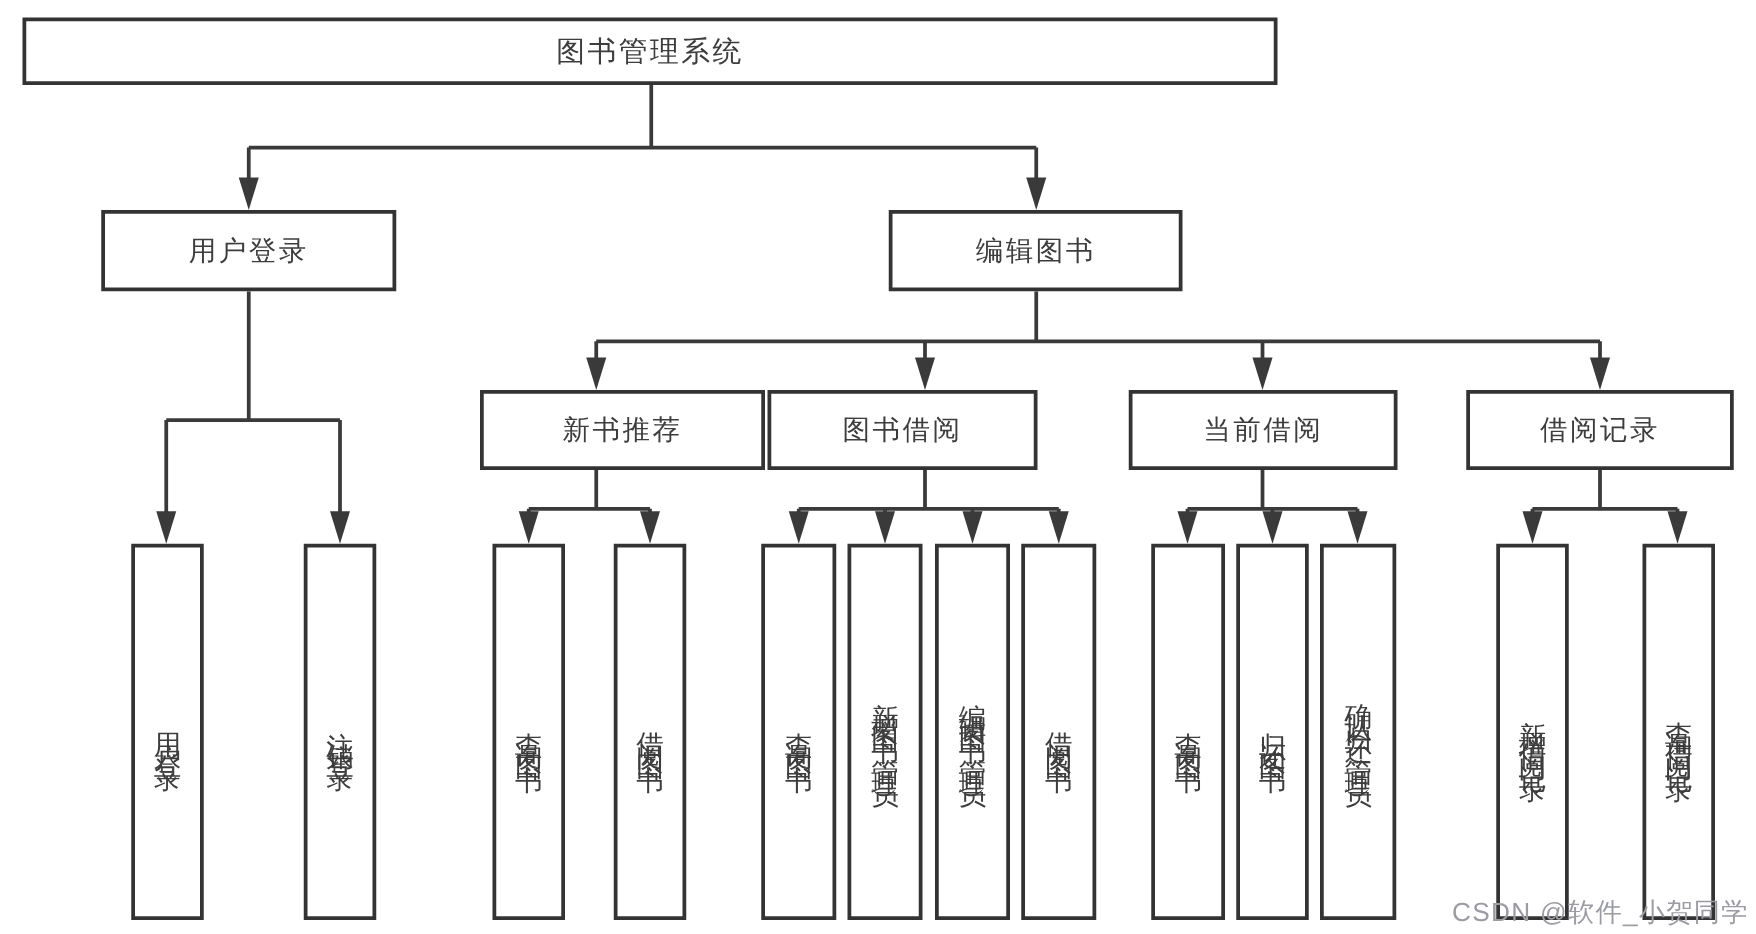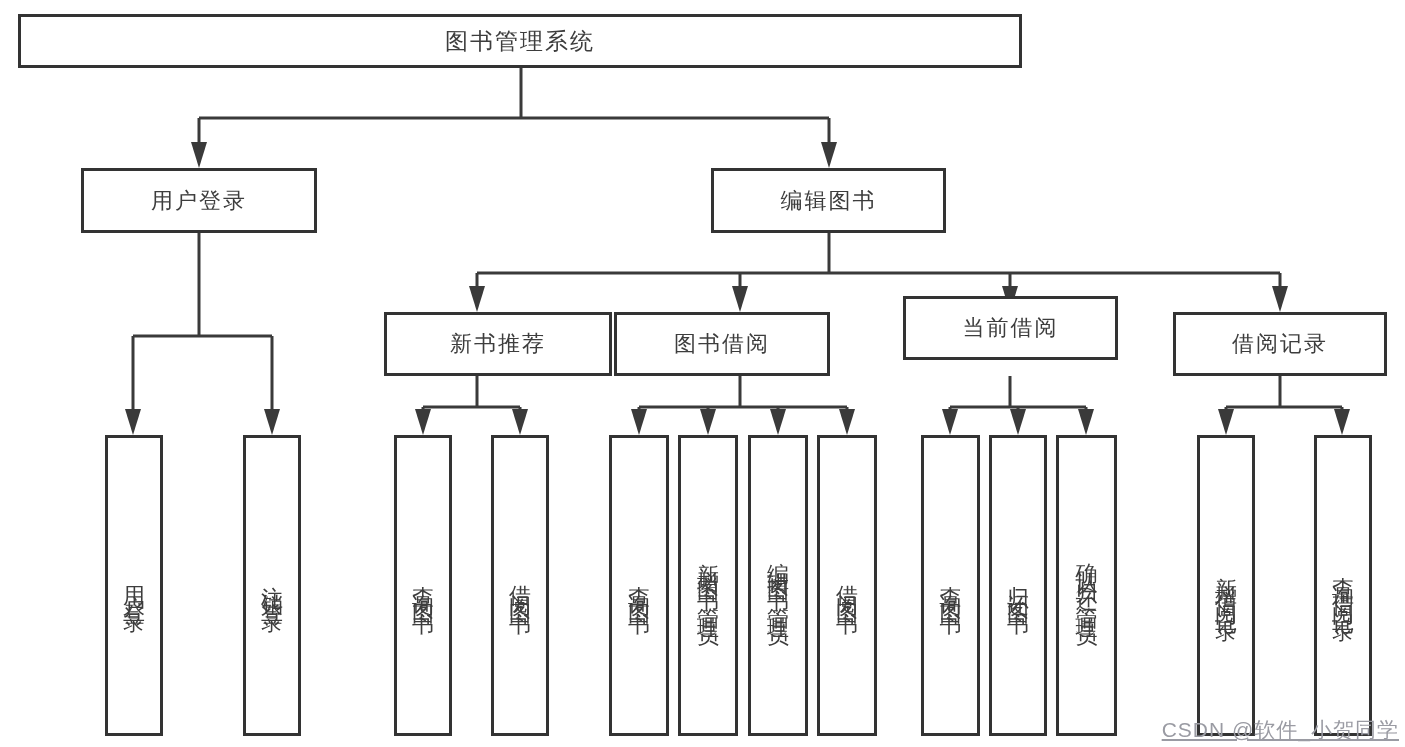--- a/index.html
+++ b/index.html
@@ -42,21 +42,20 @@
   }
   .watermark {
     position: absolute;
     right: 6px;
     bottom: 3px;
     font-size: 21px;
     letter-spacing: 1px;
     color: #9a9ba3;
     z-index: 5;
     white-space: nowrap;
-    text-decoration: underline;
   }
 </style>
 </head>
 <body>
 
 <div class="stage">
 
   <svg class="connectors" width="1405" height="747" viewBox="0 0 1405 747" aria-hidden="true">
     <g stroke="#3a3a3a" stroke-width="3" fill="none">
 
@@ -107,21 +106,21 @@
   <div class="node" style="left:711px; top:168px; width:235px; height:65px;">
     <span class="lbl">编辑图书</span>
   </div>
 
   <div class="node" style="left:384px; top:312px; width:228px; height:64px;">
     <span class="lbl">新书推荐</span>
   </div>
   <div class="node" style="left:614px; top:312px; width:216px; height:64px;">
     <span class="lbl">图书借阅</span>
   </div>
-  <div class="node" style="left:903px; top:296px; width:215px; height:64px;">
+  <div class="node" style="left:903px; top:312px; width:215px; height:64px;">
     <span class="lbl">当前借阅</span>
   </div>
   <div class="node" style="left:1173px; top:312px; width:214px; height:64px;">
     <span class="lbl">借阅记录</span>
   </div>
 
   <div class="node leaf" style="left:105px; width:58px;">
     <span class="lbl">用户登录</span>
   </div>
   <div class="node leaf" style="left:243px; width:58px;">

